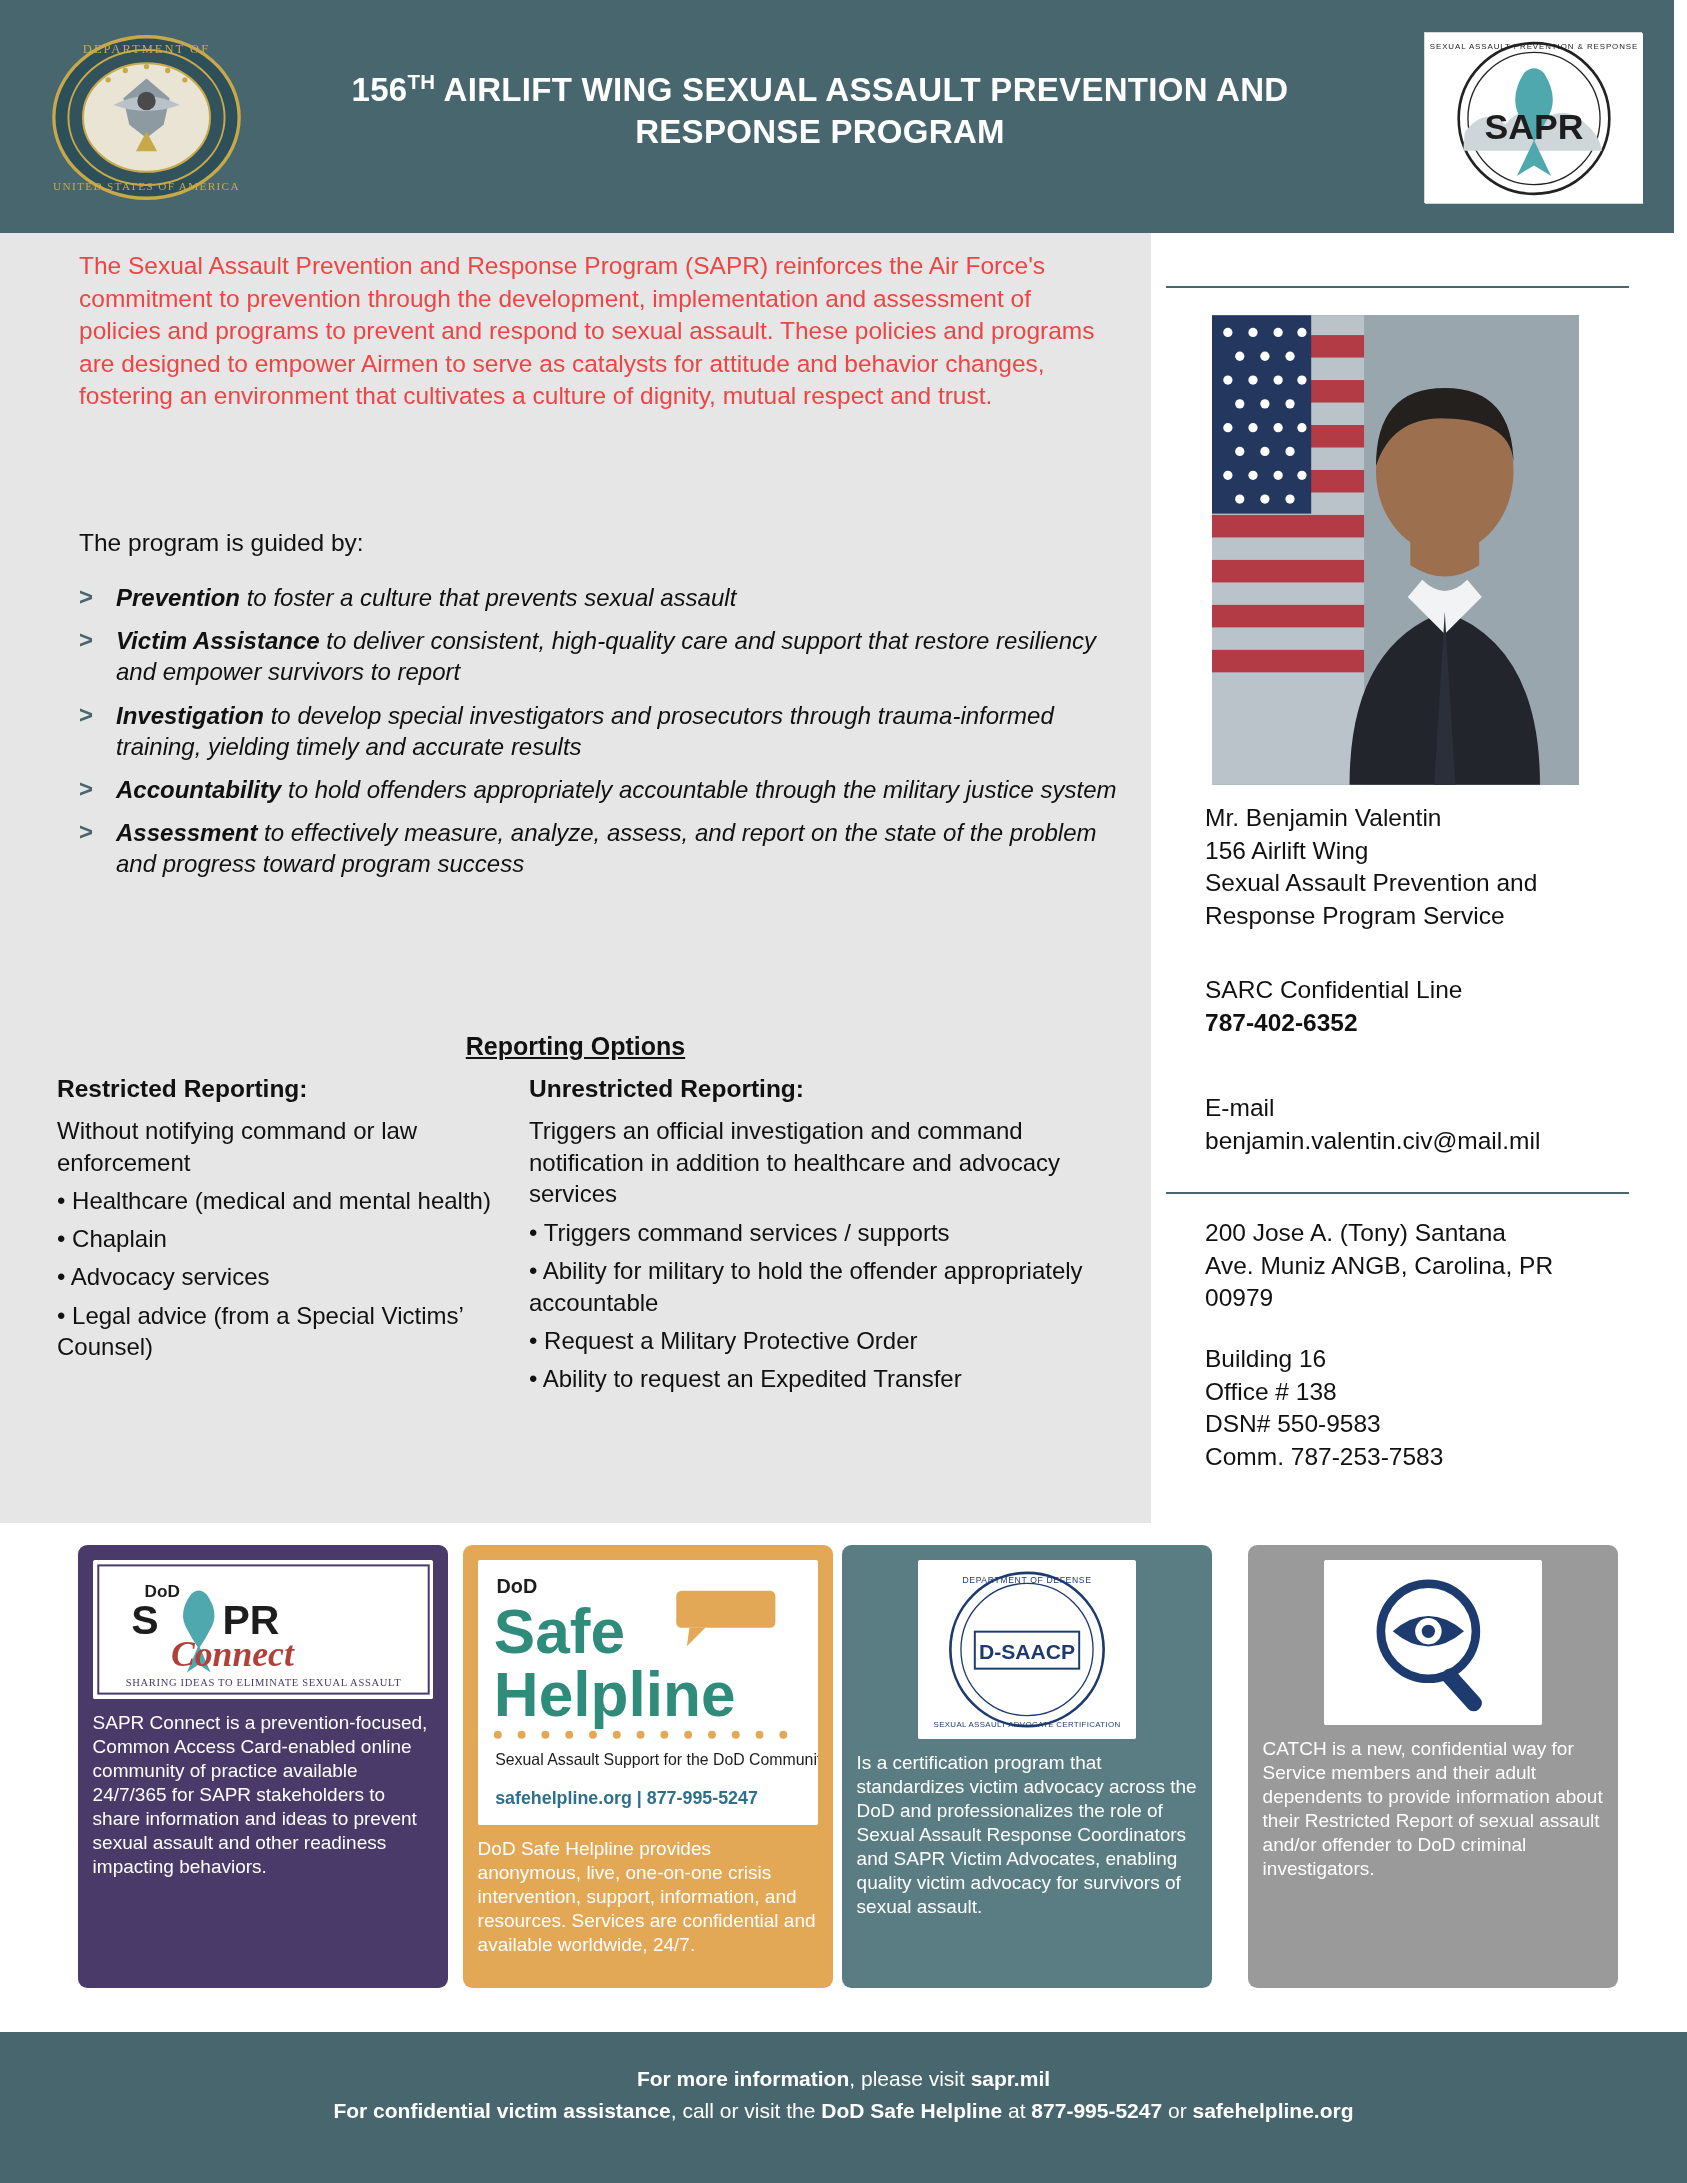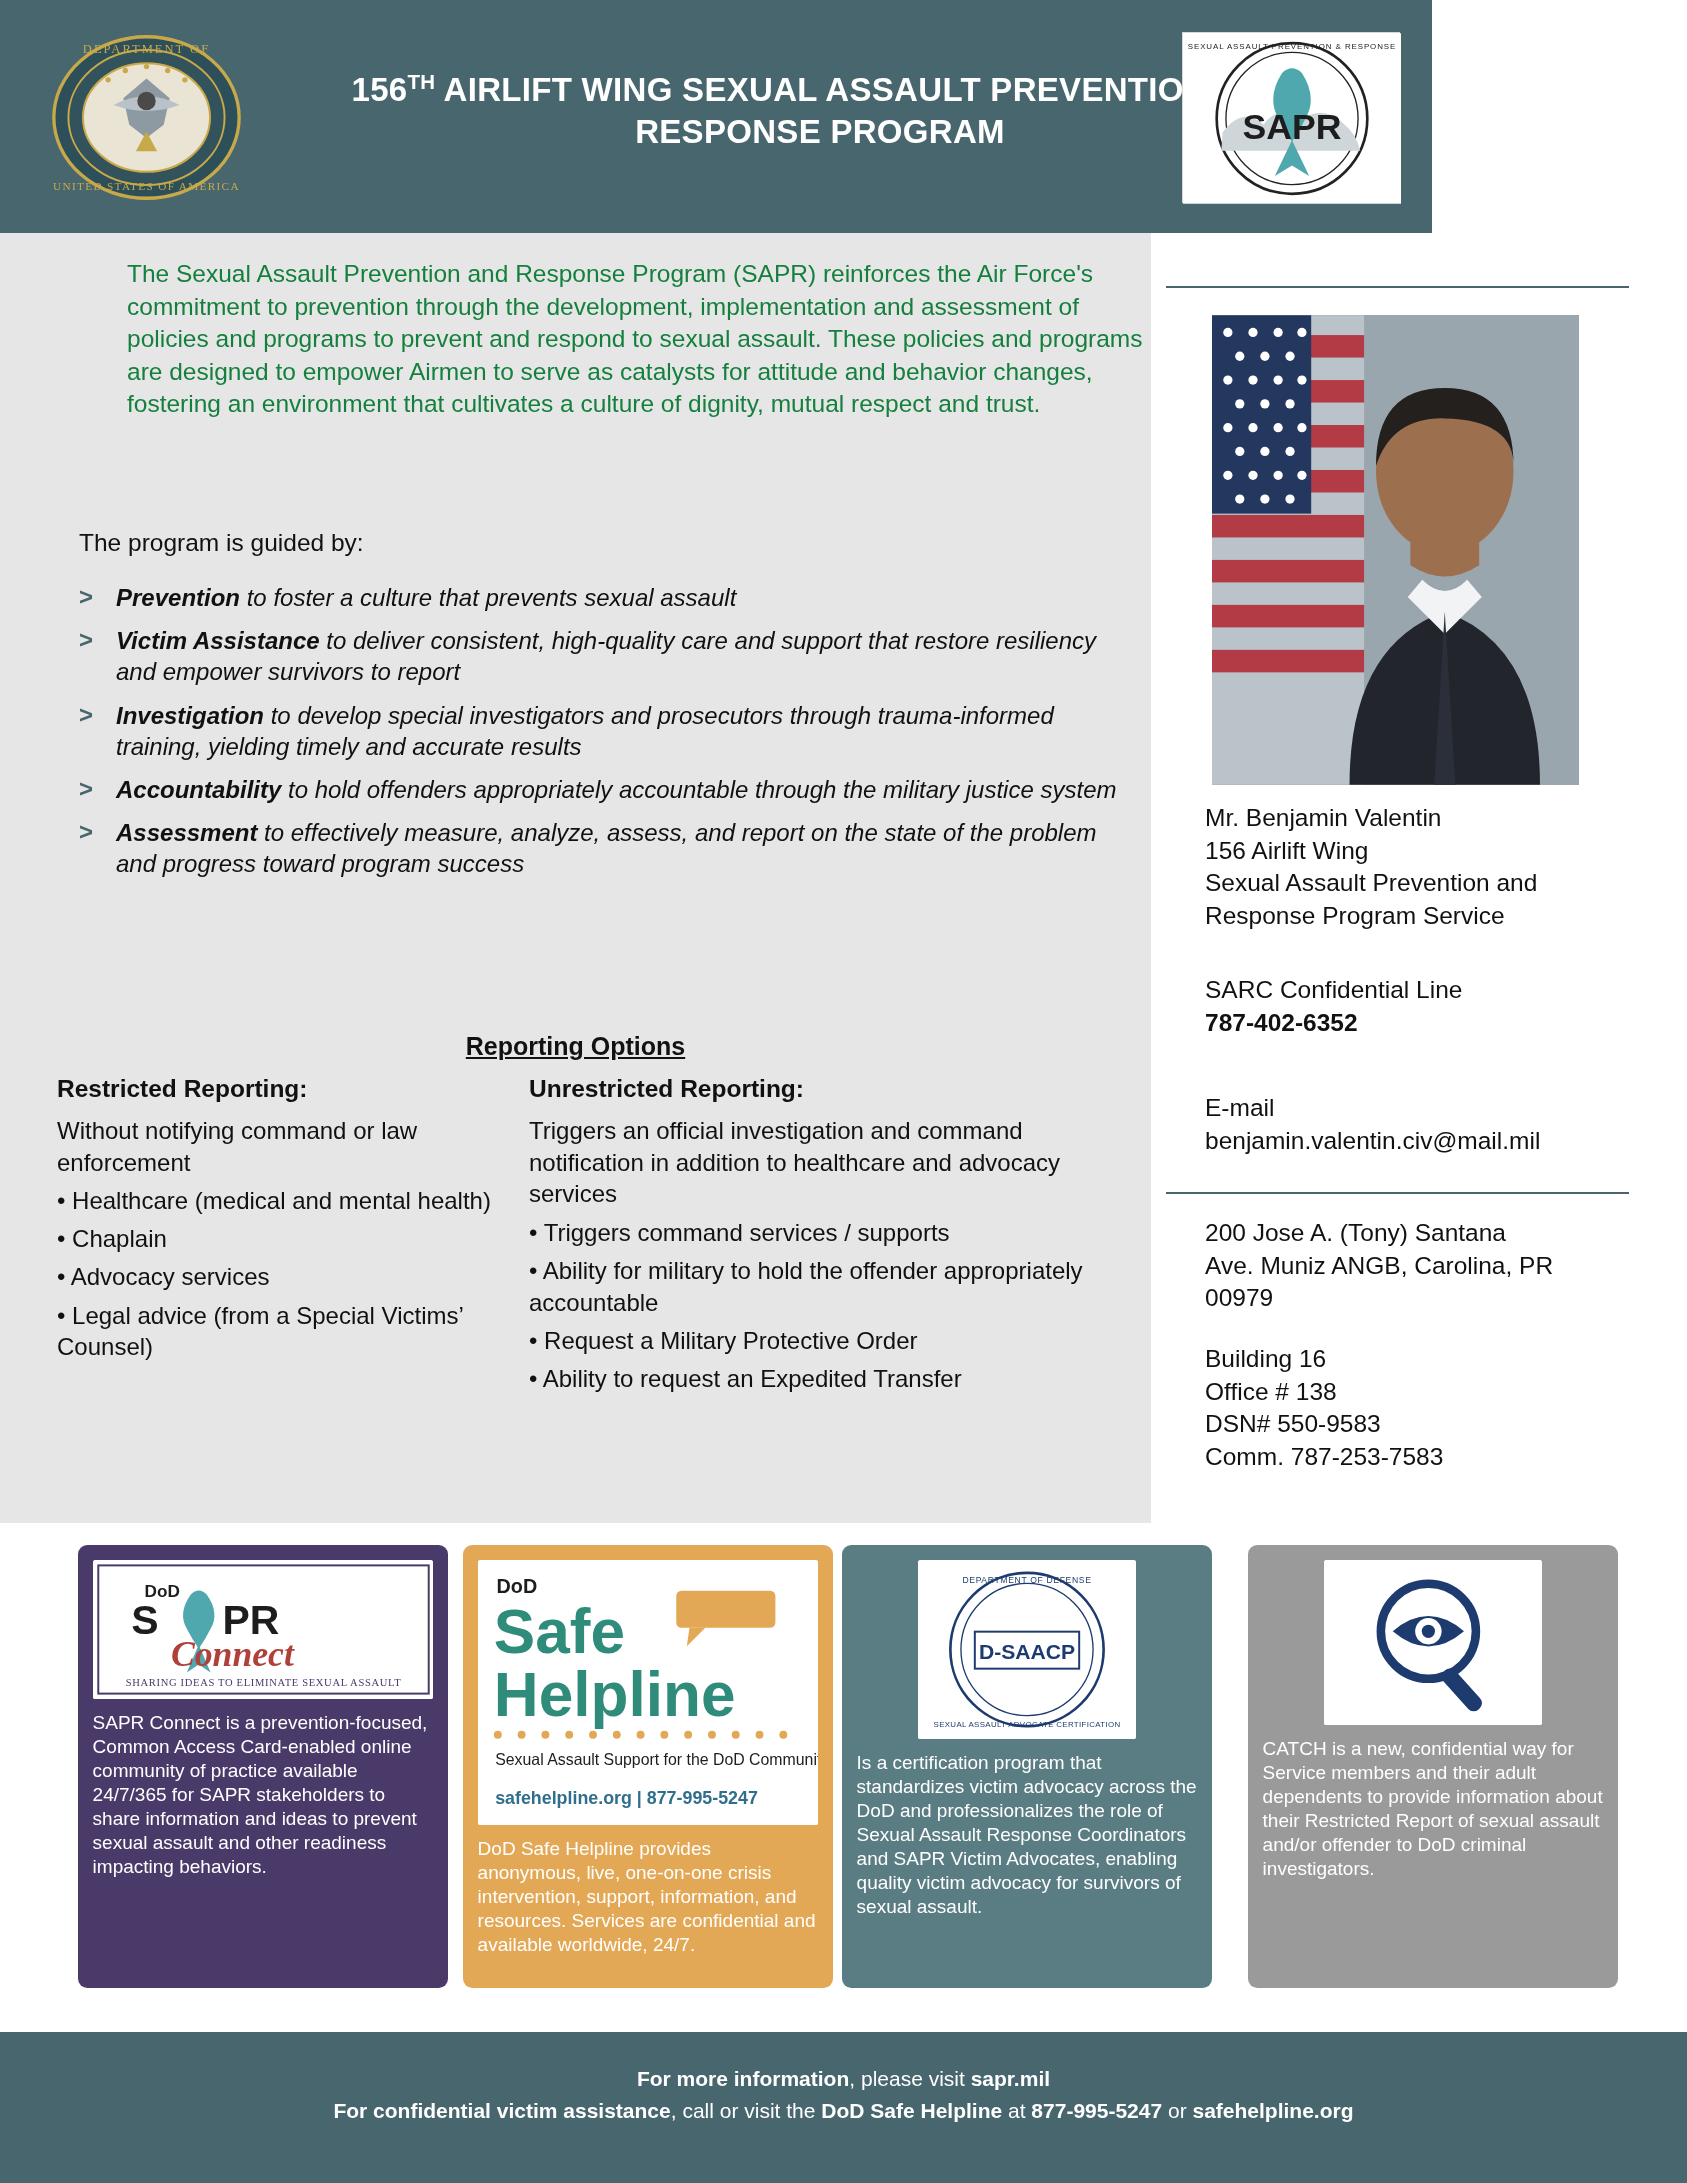--- a/index.html
+++ b/index.html
@@ -14,21 +14,21 @@
     width: 1687px;
     height: 2183px;
     background: #ffffff;
     overflow: hidden;
   }
 
   
   .header {
     position: absolute;
     left: 0; top: 0;
-    width: 1432px; height: 233px;
+    width: 1674px; height: 233px;
     background: #47666e;
   }
   .header-title {
     position: absolute;
     left: 284px; top: 69px;
     width: 1072px;
     text-align: center;
     color: #ffffff;
     font-size: 33px;
     font-weight: bold;
@@ -62,26 +62,25 @@
   .left-panel {
     position: absolute;
     left: 0; top: 233px;
     width: 1151px; height: 1290px;
     background: #e6e6e6;
   }
 
   
   .intro {
     position: absolute;
-    left: 79px; top: 258px;
+    left: 79px; top: 250px;
     width: 1032px;
     font-size: 24.5px;
     line-height: 1.33;
-    color: #15803d;
-    margin-left: 48px;
+    color: #ef4444;
   }
   .guided {
     position: absolute;
     left: 79px; top: 529px;
     font-size: 24.5px;
     color: #111;
   }
 
   
   .bullets {

